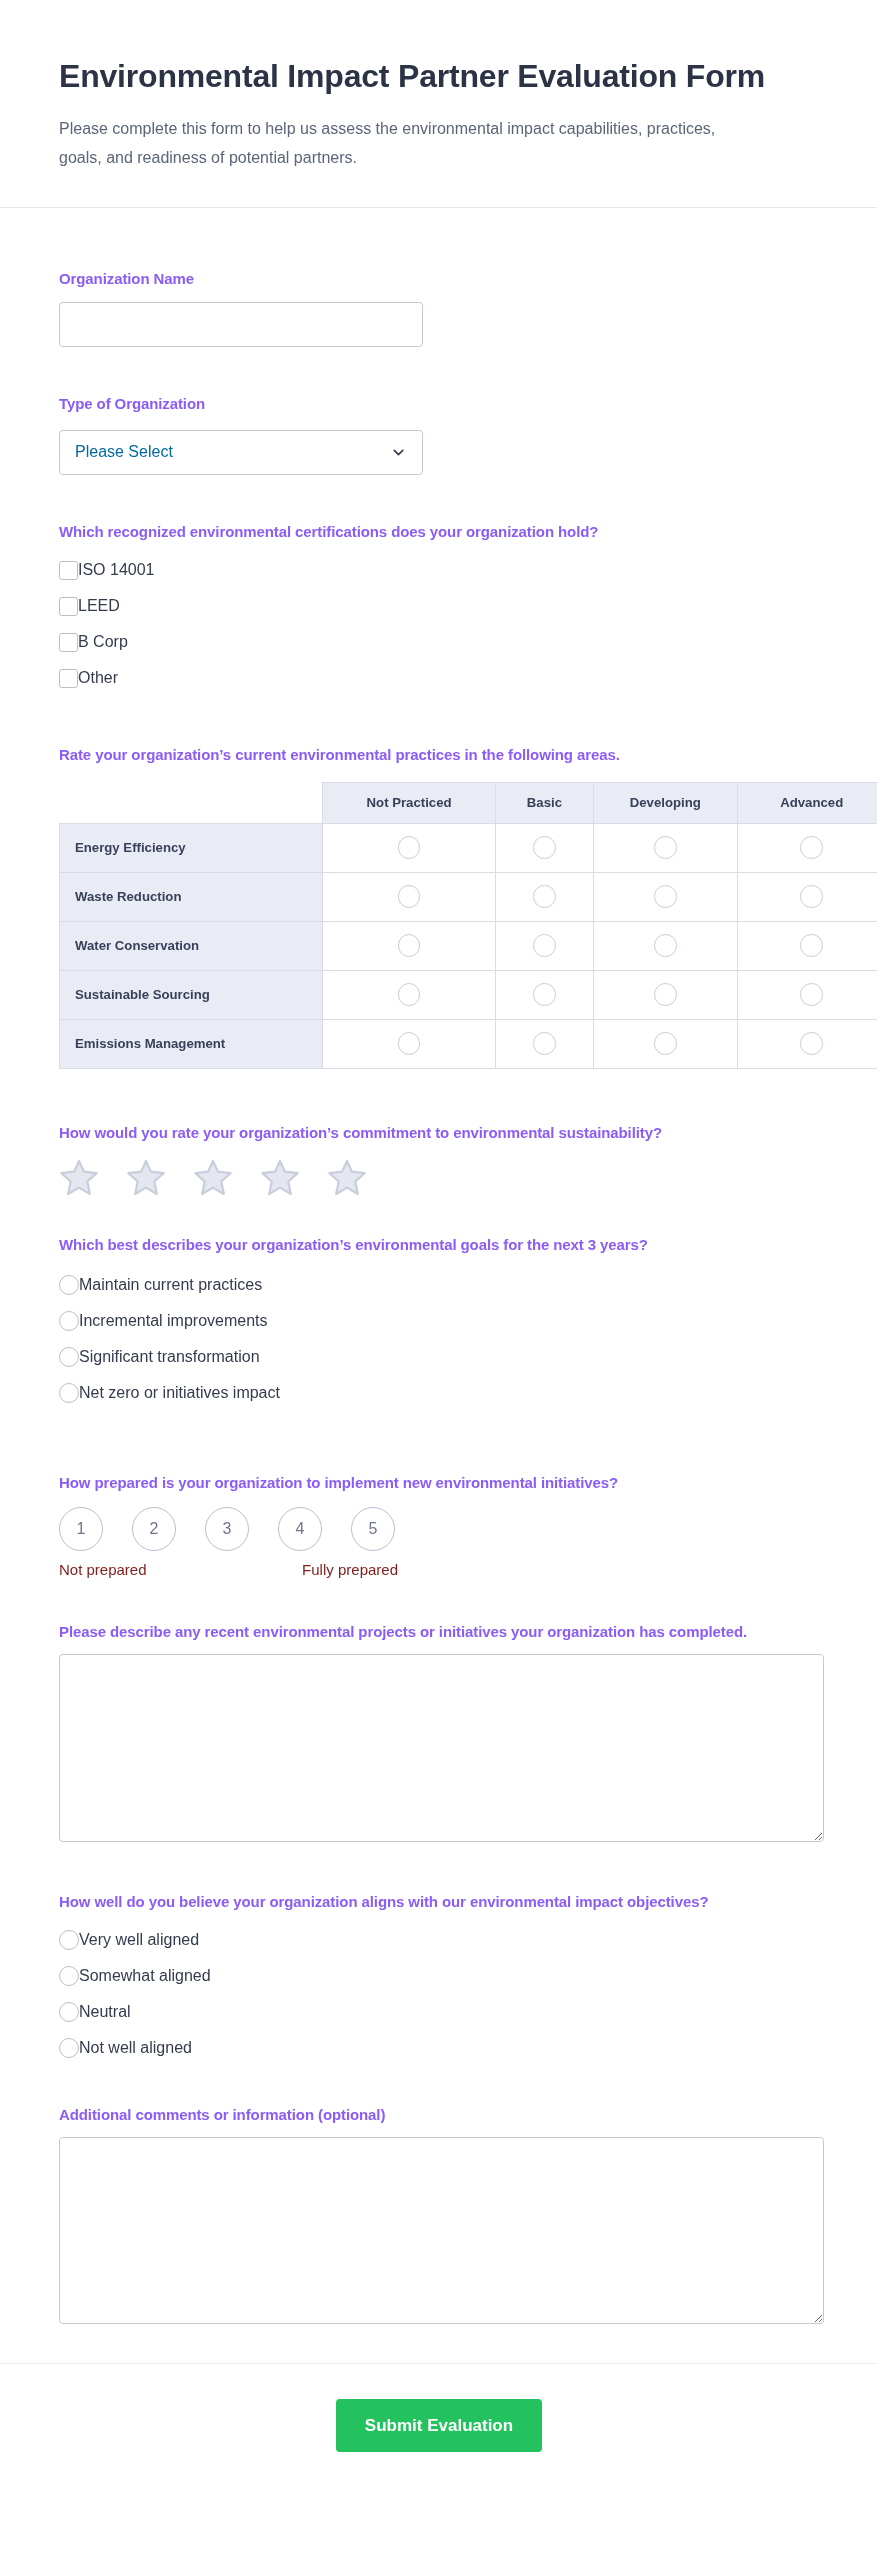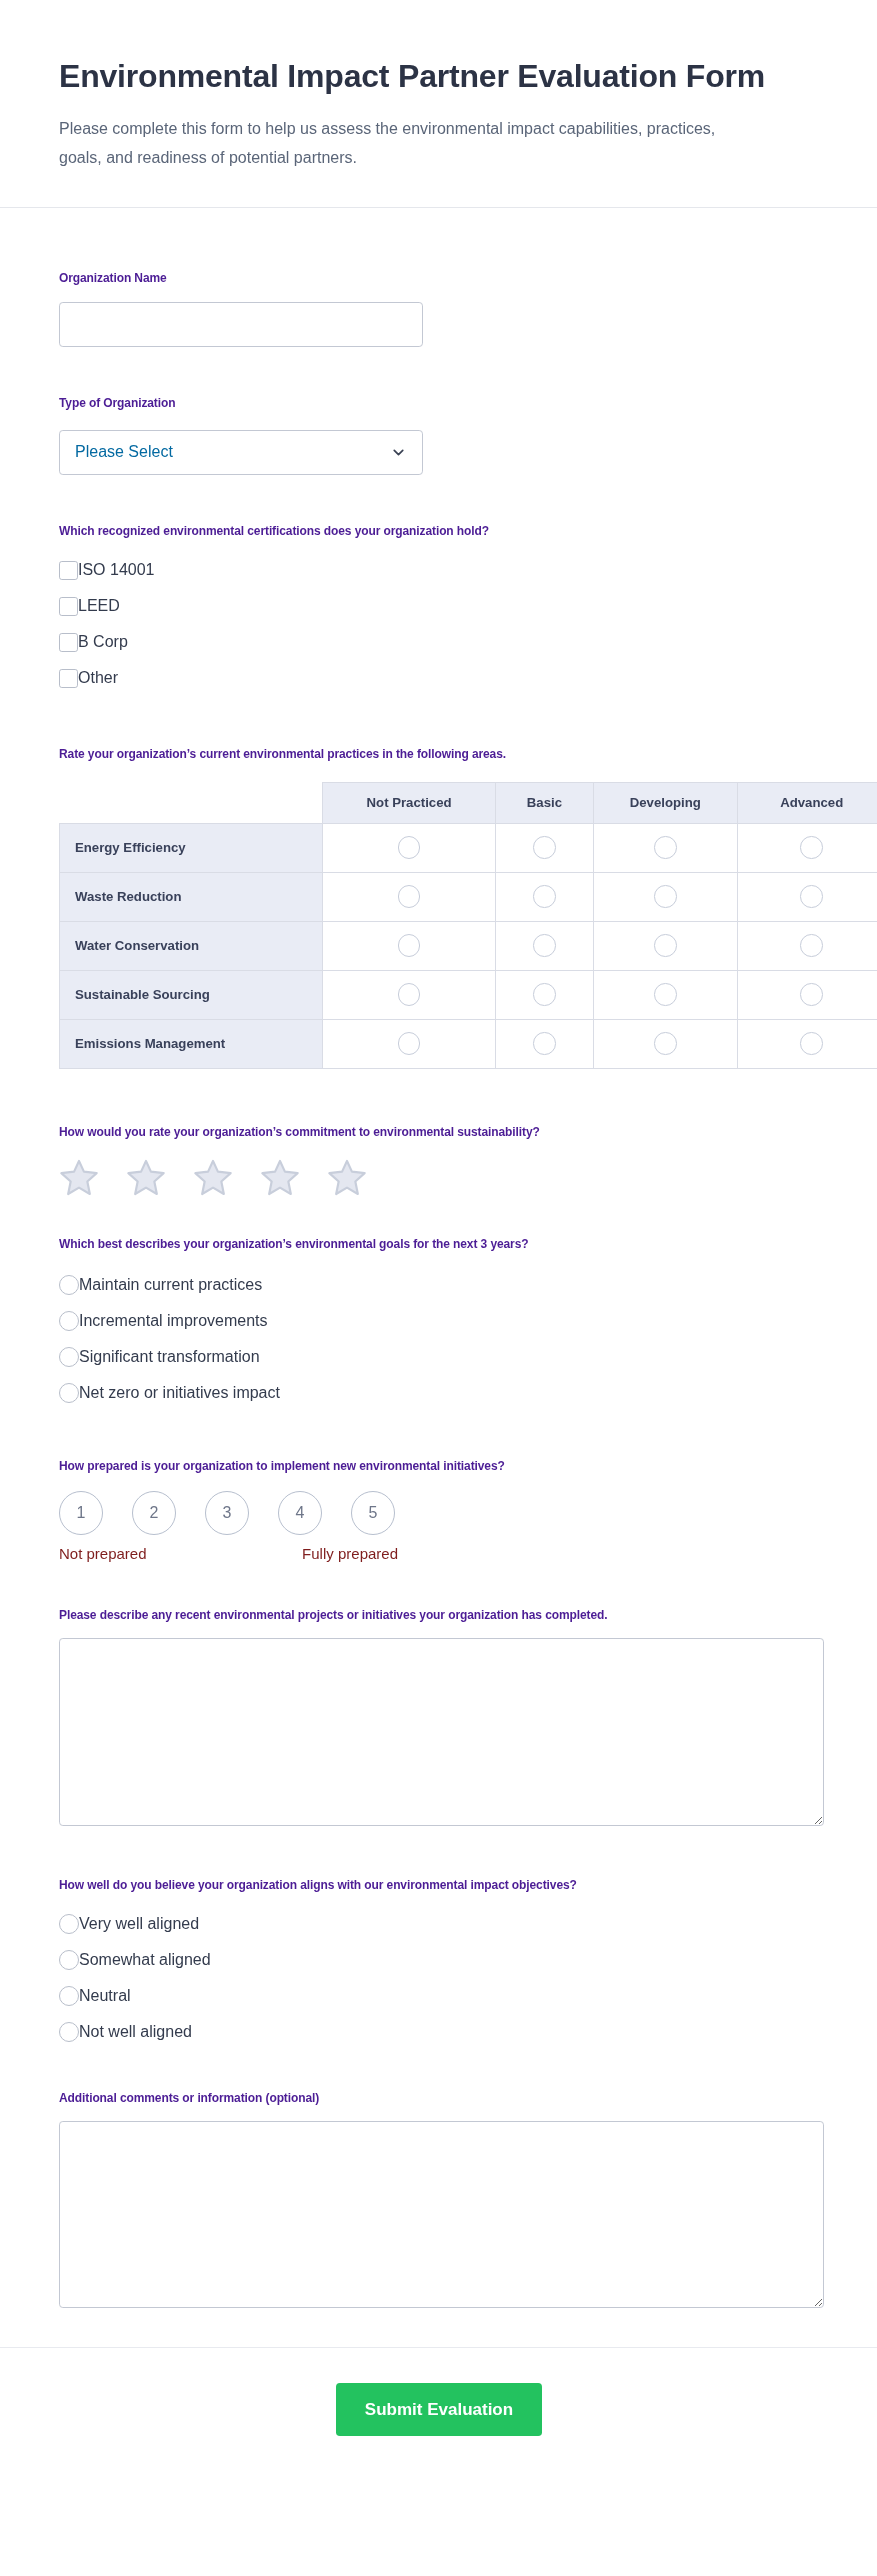--- a/index.html
+++ b/index.html
@@ -13,22 +13,22 @@
     font-size:32px;line-height:47px;font-weight:700;letter-spacing:-0.2px;
     max-width:719px;margin:0;color:#2c3345;
   }
   .form-subtitle{
     margin-top:14px;font-size:16px;line-height:29px;color:#5a6578;max-width:679px;
   }
   .divider{height:0.9px;background:#e5e7ec;margin-top:35px;}
   .divider.bottom{margin-top:39px;background:#e8eaef;}
   .form-body{padding:0 53px 0 59px;}
   .q-label{
-    font-size:12px;line-height:27px;font-weight:700;letter-spacing:-0.1px;
-    color:#4c1d95;margin:0;
+    font-size:15px;line-height:27px;font-weight:700;letter-spacing:-0.1px;
+    color:#8b5cf6;margin:0;
   }
   .text-input{
     box-sizing:border-box;width:364px;height:45px;border:0.9px solid #c3c8d3;
     border-radius:3.8px;padding:0 13.2px;font-size:16px;color:#2c3345;outline:none;
     font-family:"Liberation Sans", sans-serif;background:#fff;display:block;
   }
   .select{
     box-sizing:border-box;width:364px;height:45px;border:0.9px solid #c3c8d3;
     border-radius:3.8px;padding:0 15px;display:flex;align-items:center;
     justify-content:space-between;background:#fff;cursor:pointer;
@@ -291,21 +291,21 @@
         </div>
 
         <div class="opt">
           <span class="radio"></span>
           <span class="opt-label">Net zero or initiatives impact</span>
         </div>
 
     </div>
   </div>
 
-  <div style="margin-top:49px;">
+  <div style="margin-top:65px;">
     <div class="q-label">How prepared is your organization to implement new environmental initiatives?</div>
     <div class="scale" style="margin-top:11.3px;">
 
         <span class="scale-circle">1</span>
 
         <span class="scale-circle">2</span>
 
         <span class="scale-circle">3</span>
 
         <span class="scale-circle">4</span>

